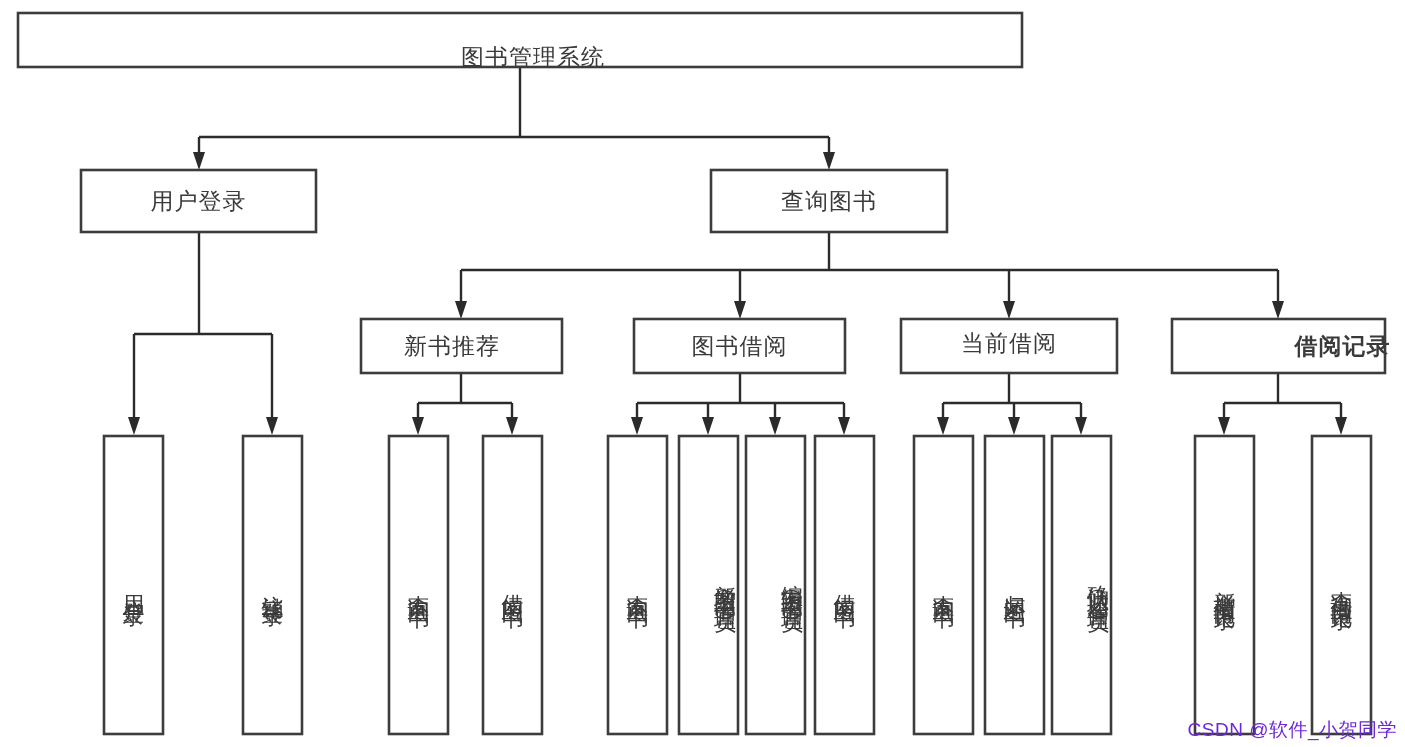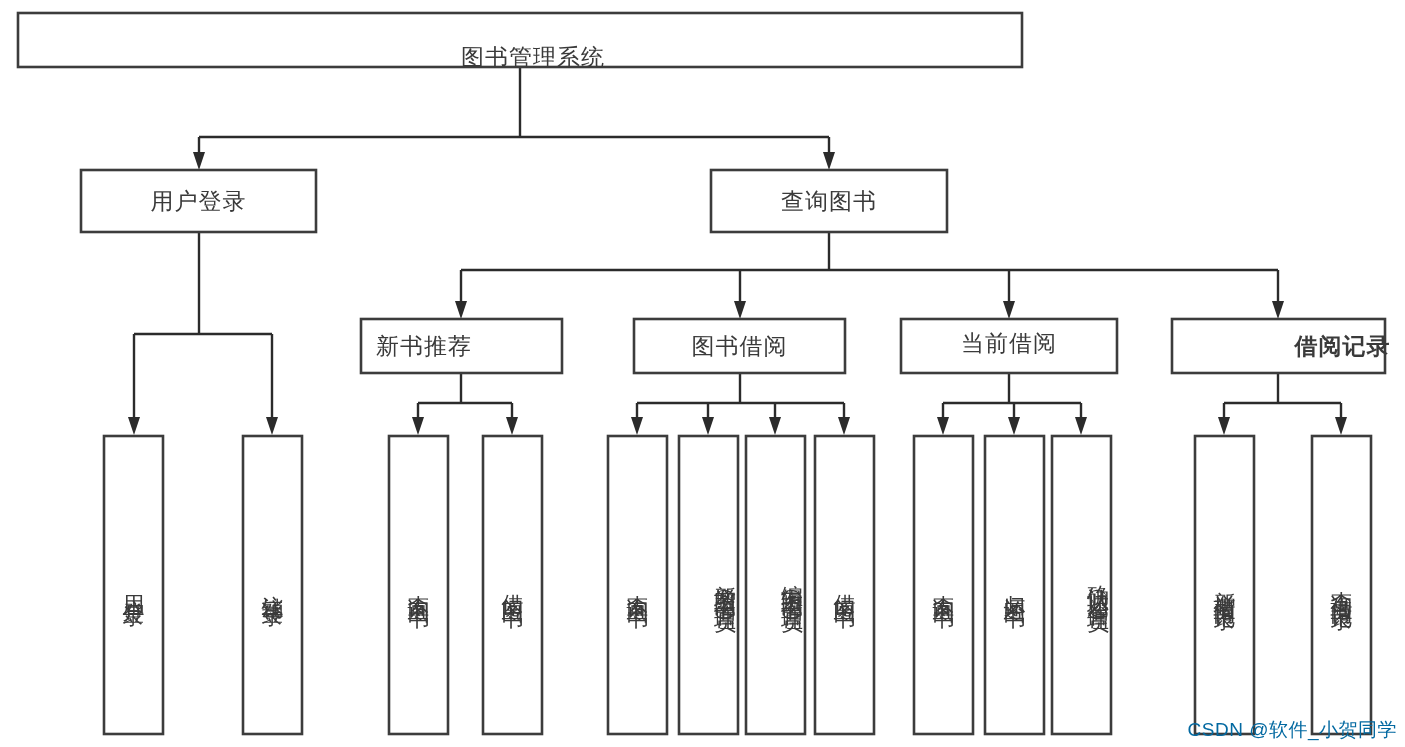--- a/index.html
+++ b/index.html
@@ -70,21 +70,21 @@
     writing-mode: vertical-rl;
     text-orientation: upright;
     line-height: 1.18;
     letter-spacing: 4px;
     pointer-events: none;
   }
   .watermark {
     position: absolute;
     right: 8px;
     bottom: 4px;
-    color: #0369a1;
+    color: #6d28d9;
     font-size: 19px;
     font-family: "Liberation Sans", "DejaVu Sans", sans-serif;
     letter-spacing: 0.5px;
     white-space: nowrap;
   }
 </style>
 </head>
 <body>
 
 <div id="canvas">
@@ -193,21 +193,21 @@
     <rect class="leaf-box" x="1052" y="436" width="59" height="298"></rect>
     <rect class="leaf-box" x="1195" y="436" width="59" height="298"></rect>
     <rect class="leaf-box" x="1312" y="436" width="59" height="298"></rect>
   </svg>
 
   <div class="node-label root" style="left:18px; top:30px; width:1004px; height:54px;margin-left:13px;">图书管理系统</div>
 
   <div class="node-label" style="left:81px; top:170px; width:235px; height:62px;">用户登录</div>
   <div class="node-label" style="left:711px; top:170px; width:236px; height:62px;">查询图书</div>
 
-  <div class="node-label" style="left:341px; top:319px; width:166px; height:54px;font-family:Liberation Mono, monospace;">新书推荐</div>
+  <div class="node-label" style="left:369px; top:319px; width:166px; height:54px;font-family:Liberation Mono, monospace;">新书推荐</div>
   <div class="node-label" style="left:634px; top:319px; width:211px; height:54px;">图书借阅</div>
   <div class="node-label" style="left:901px; top:316px; width:216px; height:54px;">当前借阅</div>
   <div class="node-label" style="left:1236px; top:319px; width:213px; height:54px;font-weight:bold;">借阅记录</div>
 
   <div class="leaf-label" style="left:104px; top:436px; width:59px; height:298px;">用户登录</div>
   <div class="leaf-label" style="left:243px; top:436px; width:59px; height:298px;">注销登录</div>
   <div class="leaf-label" style="left:389px; top:436px; width:59px; height:298px;">查询图书</div>
   <div class="leaf-label" style="left:483px; top:436px; width:59px; height:298px;">借阅图书</div>
   <div class="leaf-label" style="left:608px; top:436px; width:59px; height:298px;">查询图书</div>
   <div class="leaf-label" style="left:679px; top:438px; width:59px; height:294px; align-items:flex-start;">新增图书（管理员）</div>

